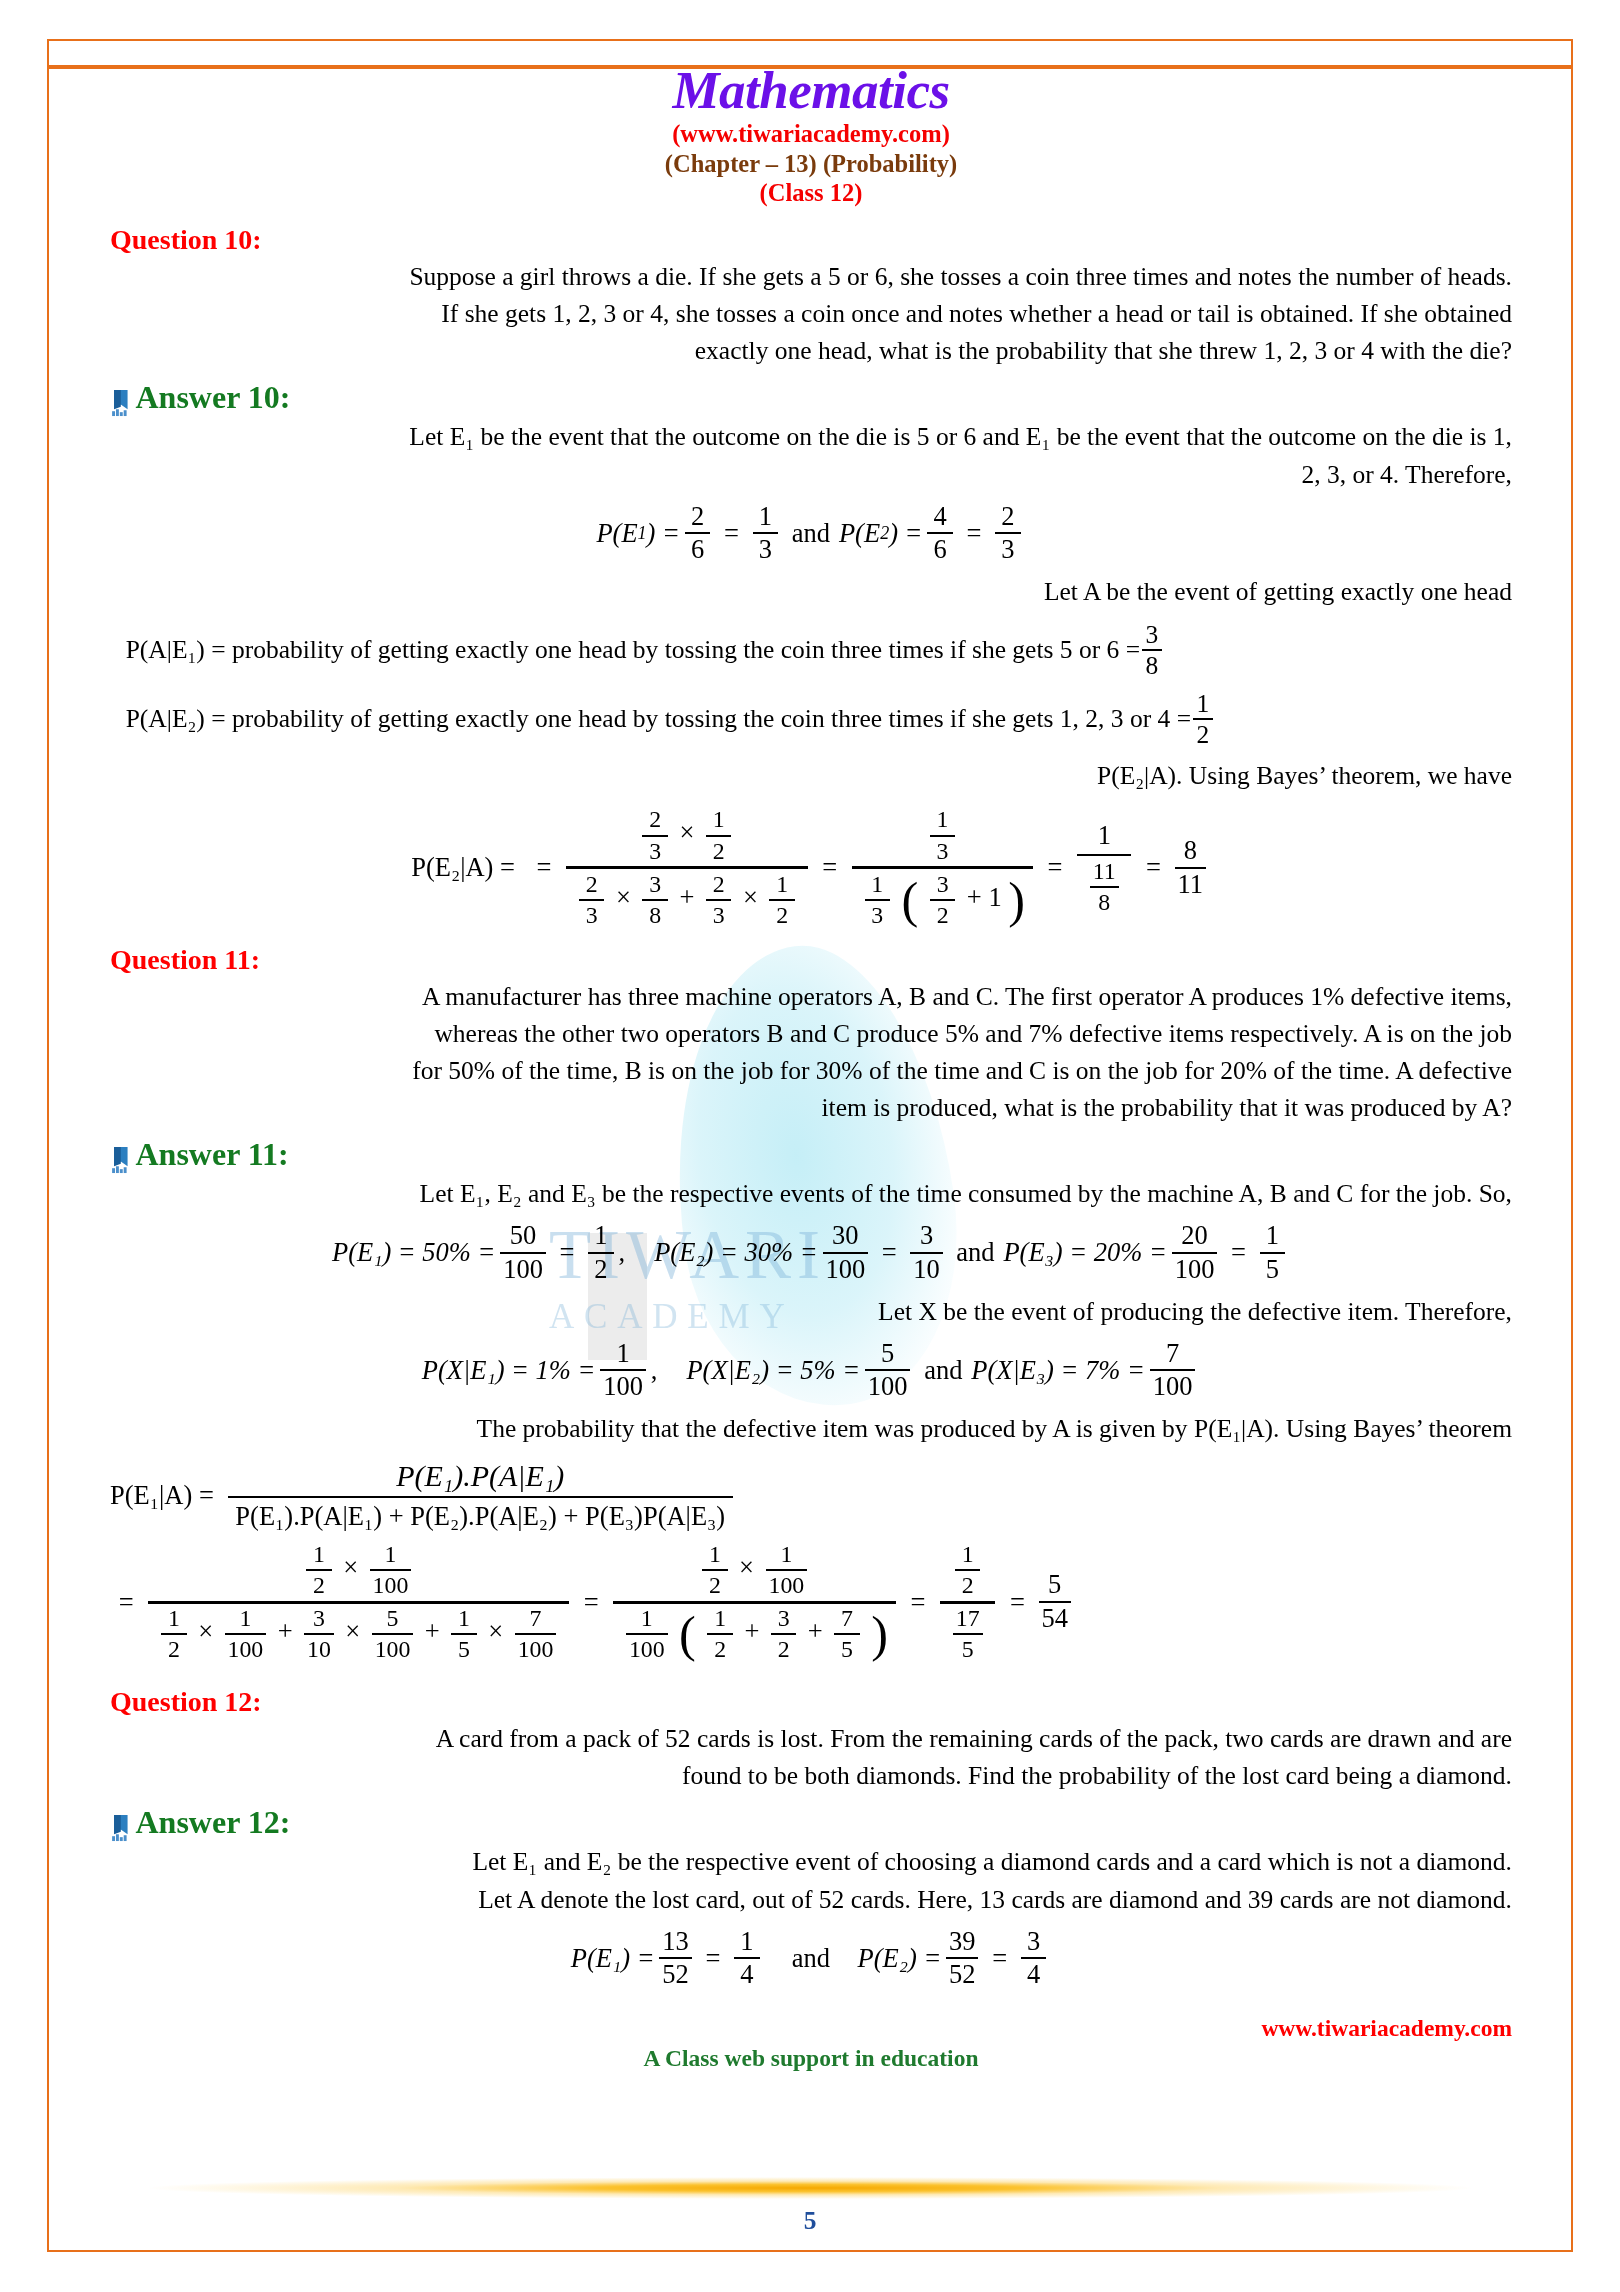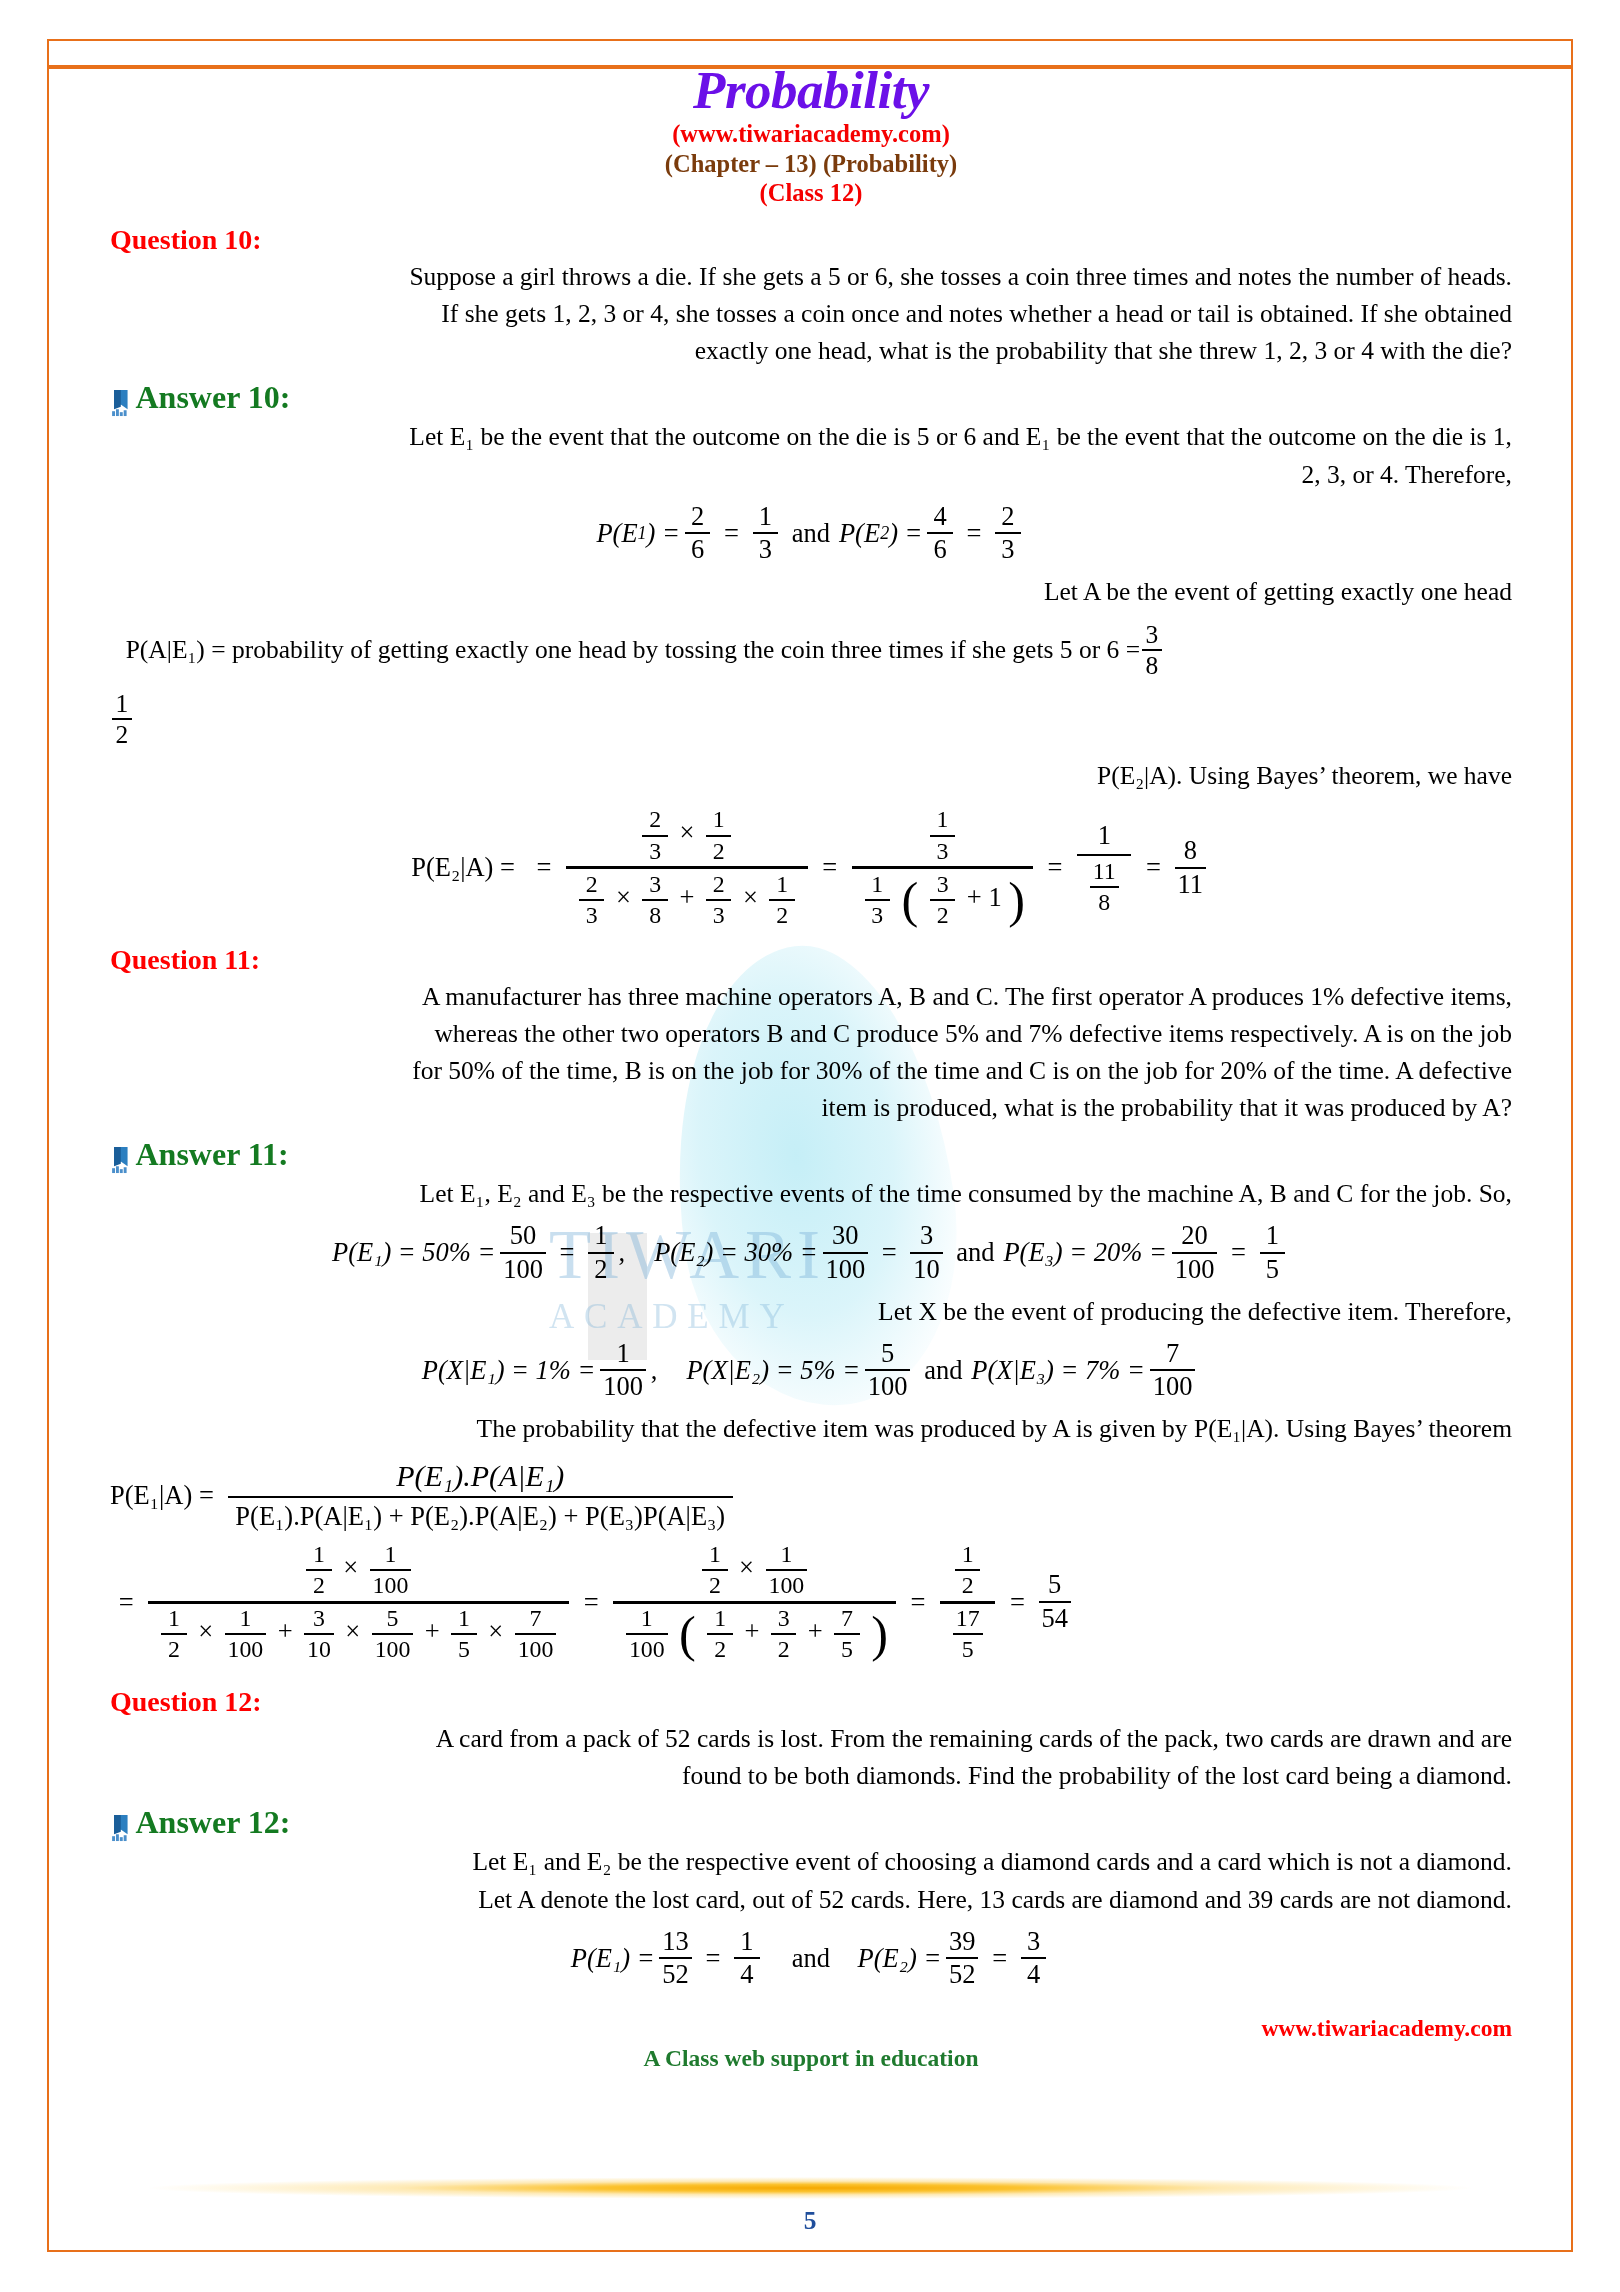--- a/index.html
+++ b/index.html
@@ -261,21 +261,21 @@
 
   <div class="wm wm-drop"></div>
   <div class="wm wm-bar"></div>
   <div class="wm wm-text">
     <div>TIWARI</div>
     <div class="l2">ACADEMY</div>
   </div>
 
   <div class="content">
 
-    <div class="title">Probability</div>
+    <div class="title">Mathematics</div>
     <div class="subtitle-red">(www.tiwariacademy.com)</div>
     <div class="subtitle-brown">(Chapter – 13) (Probability)</div>
     <div class="subtitle-red">(Class 12)</div>
 
     <div class="q-head">Question 10:</div>
     <div class="para">Suppose a girl throws a die. If she gets a 5 or 6, she tosses a coin three times and notes the number of heads.</div>
     <div class="para">If she gets 1, 2, 3 or 4, she tosses a coin once and notes whether a head or tail is obtained. If she obtained</div>
     <div class="para">exactly one head, what is the probability that she threw 1, 2, 3 or 4 with the die?</div>
 
     <div class="a-head">
@@ -332,20 +332,21 @@
     <div class="textline-frac">
       <span style="padding-left:15.7px">P(A|E₁) = probability of getting exactly one head by tossing the coin three times if she gets 5 or 6 =</span>
       <span class="inlfrac">
         <span>3</span>
         <span class="bar"></span>
         <span>8</span>
       </span>
     </div>
 
     <div class="textline-frac">
+      <span style="padding-left:15.7px">P(A|E₂) = probability of getting exactly one head by tossing the coin three times if she gets 1, 2, 3 or 4 =</span>
       <span class="inlfrac">
         <span>1</span>
         <span class="bar"></span>
         <span>2</span>
       </span>
     </div>
 
     <div class="para indent">P(E₂|A). Using Bayes’ theorem, we have</div>
 
     <div class="eqrow" style="margin-top:13.7px">

